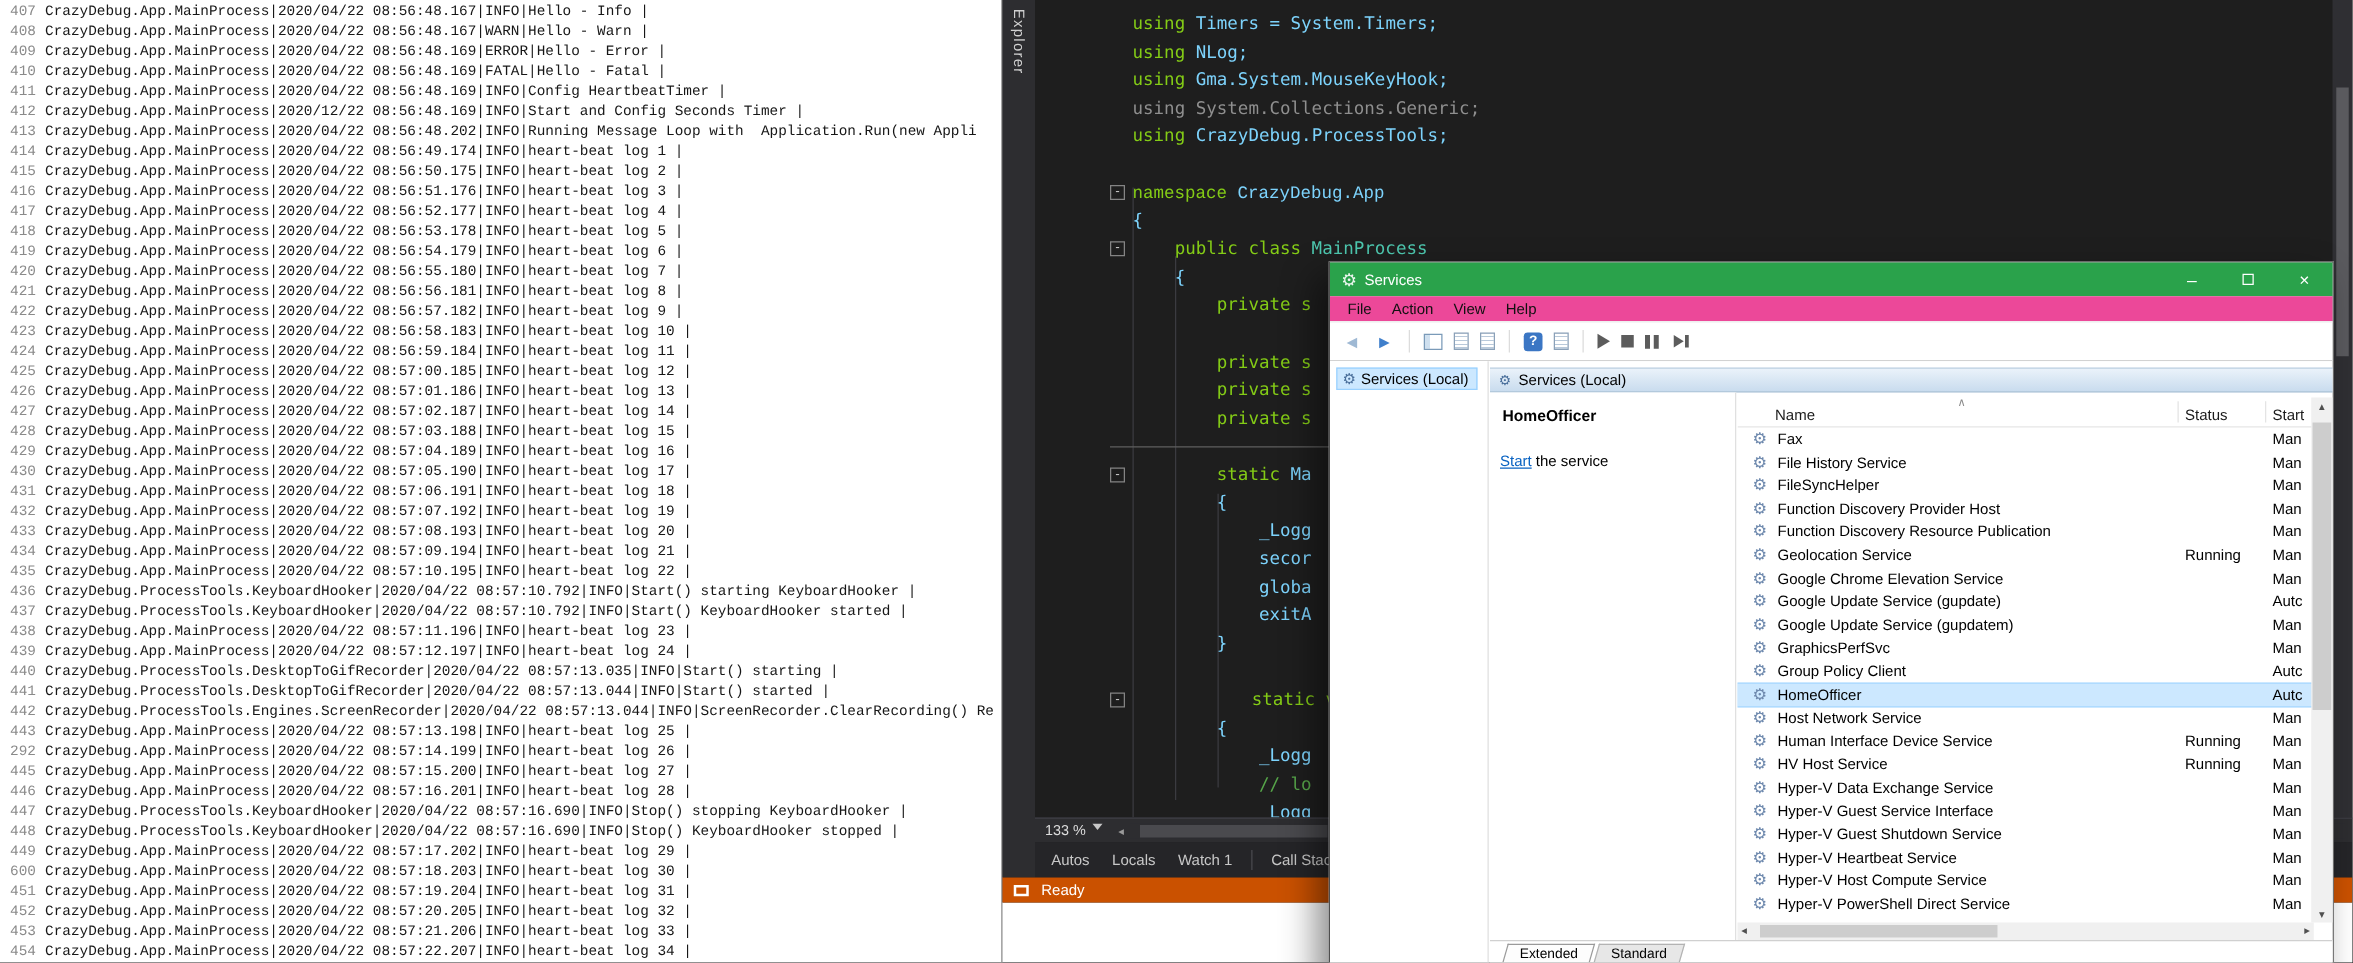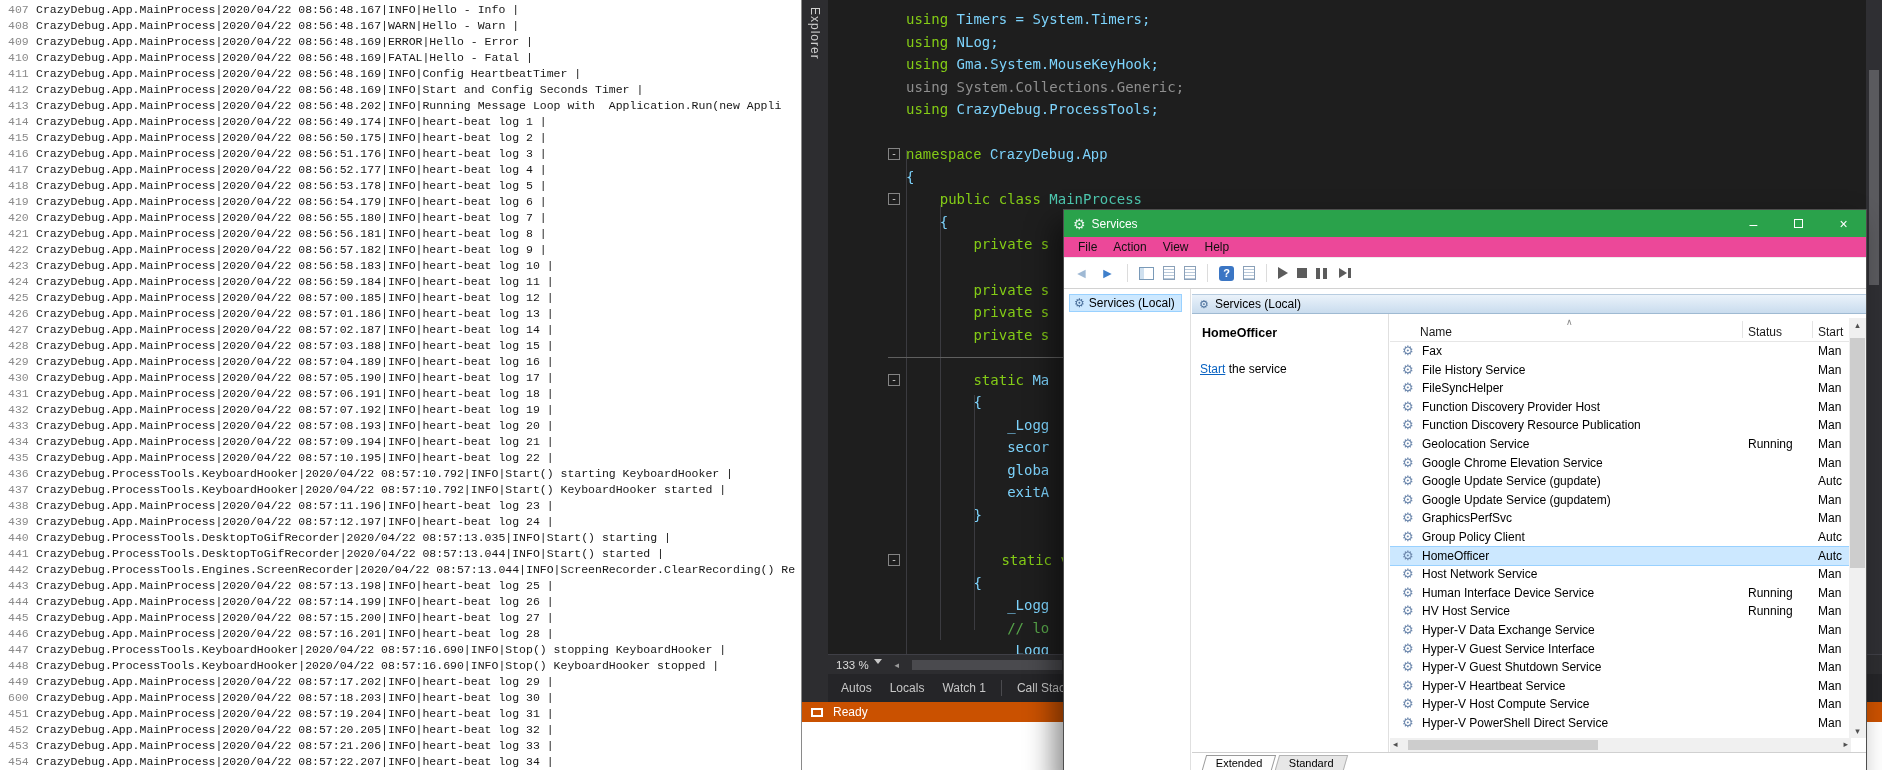--- a/index.html
+++ b/index.html
@@ -127,21 +127,21 @@
 
 <div id="screen">
 
   <section id="log-pane">
     <div id="log-lines">
         <div class="log-row"><span class="log-num">407</span><span class="log-text">CrazyDebug.App.MainProcess|2020/04/22 08:56:48.167|INFO|Hello - Info |</span></div>
         <div class="log-row"><span class="log-num">408</span><span class="log-text">CrazyDebug.App.MainProcess|2020/04/22 08:56:48.167|WARN|Hello - Warn |</span></div>
         <div class="log-row"><span class="log-num">409</span><span class="log-text">CrazyDebug.App.MainProcess|2020/04/22 08:56:48.169|ERROR|Hello - Error |</span></div>
         <div class="log-row"><span class="log-num">410</span><span class="log-text">CrazyDebug.App.MainProcess|2020/04/22 08:56:48.169|FATAL|Hello - Fatal |</span></div>
         <div class="log-row"><span class="log-num">411</span><span class="log-text">CrazyDebug.App.MainProcess|2020/04/22 08:56:48.169|INFO|Config HeartbeatTimer |</span></div>
-        <div class="log-row"><span class="log-num">412</span><span class="log-text">CrazyDebug.App.MainProcess|2020/04/22 08:56:48.169|INFO|Start and Config Seconds Timer |</span></div>
+        <div class="log-row"><span class="log-num">412</span><span class="log-text">CrazyDebug.App.MainProcess|2020/12/22 08:56:48.169|INFO|Start and Config Seconds Timer |</span></div>
         <div class="log-row"><span class="log-num">413</span><span class="log-text">CrazyDebug.App.MainProcess|2020/04/22 08:56:48.202|INFO|Running Message Loop with  Application.Run(new Appli</span></div>
         <div class="log-row"><span class="log-num">414</span><span class="log-text">CrazyDebug.App.MainProcess|2020/04/22 08:56:49.174|INFO|heart-beat log 1 |</span></div>
         <div class="log-row"><span class="log-num">415</span><span class="log-text">CrazyDebug.App.MainProcess|2020/04/22 08:56:50.175|INFO|heart-beat log 2 |</span></div>
         <div class="log-row"><span class="log-num">416</span><span class="log-text">CrazyDebug.App.MainProcess|2020/04/22 08:56:51.176|INFO|heart-beat log 3 |</span></div>
         <div class="log-row"><span class="log-num">417</span><span class="log-text">CrazyDebug.App.MainProcess|2020/04/22 08:56:52.177|INFO|heart-beat log 4 |</span></div>
         <div class="log-row"><span class="log-num">418</span><span class="log-text">CrazyDebug.App.MainProcess|2020/04/22 08:56:53.178|INFO|heart-beat log 5 |</span></div>
         <div class="log-row"><span class="log-num">419</span><span class="log-text">CrazyDebug.App.MainProcess|2020/04/22 08:56:54.179|INFO|heart-beat log 6 |</span></div>
         <div class="log-row"><span class="log-num">420</span><span class="log-text">CrazyDebug.App.MainProcess|2020/04/22 08:56:55.180|INFO|heart-beat log 7 |</span></div>
         <div class="log-row"><span class="log-num">421</span><span class="log-text">CrazyDebug.App.MainProcess|2020/04/22 08:56:56.181|INFO|heart-beat log 8 |</span></div>
         <div class="log-row"><span class="log-num">422</span><span class="log-text">CrazyDebug.App.MainProcess|2020/04/22 08:56:57.182|INFO|heart-beat log 9 |</span></div>
@@ -159,21 +159,21 @@
         <div class="log-row"><span class="log-num">434</span><span class="log-text">CrazyDebug.App.MainProcess|2020/04/22 08:57:09.194|INFO|heart-beat log 21 |</span></div>
         <div class="log-row"><span class="log-num">435</span><span class="log-text">CrazyDebug.App.MainProcess|2020/04/22 08:57:10.195|INFO|heart-beat log 22 |</span></div>
         <div class="log-row"><span class="log-num">436</span><span class="log-text">CrazyDebug.ProcessTools.KeyboardHooker|2020/04/22 08:57:10.792|INFO|Start() starting KeyboardHooker |</span></div>
         <div class="log-row"><span class="log-num">437</span><span class="log-text">CrazyDebug.ProcessTools.KeyboardHooker|2020/04/22 08:57:10.792|INFO|Start() KeyboardHooker started |</span></div>
         <div class="log-row"><span class="log-num">438</span><span class="log-text">CrazyDebug.App.MainProcess|2020/04/22 08:57:11.196|INFO|heart-beat log 23 |</span></div>
         <div class="log-row"><span class="log-num">439</span><span class="log-text">CrazyDebug.App.MainProcess|2020/04/22 08:57:12.197|INFO|heart-beat log 24 |</span></div>
         <div class="log-row"><span class="log-num">440</span><span class="log-text">CrazyDebug.ProcessTools.DesktopToGifRecorder|2020/04/22 08:57:13.035|INFO|Start() starting |</span></div>
         <div class="log-row"><span class="log-num">441</span><span class="log-text">CrazyDebug.ProcessTools.DesktopToGifRecorder|2020/04/22 08:57:13.044|INFO|Start() started |</span></div>
         <div class="log-row"><span class="log-num">442</span><span class="log-text">CrazyDebug.ProcessTools.Engines.ScreenRecorder|2020/04/22 08:57:13.044|INFO|ScreenRecorder.ClearRecording() Re</span></div>
         <div class="log-row"><span class="log-num">443</span><span class="log-text">CrazyDebug.App.MainProcess|2020/04/22 08:57:13.198|INFO|heart-beat log 25 |</span></div>
-        <div class="log-row"><span class="log-num">444</span><span class="log-text">CrazyDebug.App.MainProcess|2020/04/22 08:57:14.199|INFO|heart-beat log 26 |</span></div>
+        <div class="log-row"><span class="log-num">292</span><span class="log-text">CrazyDebug.App.MainProcess|2020/04/22 08:57:14.199|INFO|heart-beat log 26 |</span></div>
         <div class="log-row"><span class="log-num">445</span><span class="log-text">CrazyDebug.App.MainProcess|2020/04/22 08:57:15.200|INFO|heart-beat log 27 |</span></div>
         <div class="log-row"><span class="log-num">446</span><span class="log-text">CrazyDebug.App.MainProcess|2020/04/22 08:57:16.201|INFO|heart-beat log 28 |</span></div>
         <div class="log-row"><span class="log-num">447</span><span class="log-text">CrazyDebug.ProcessTools.KeyboardHooker|2020/04/22 08:57:16.690|INFO|Stop() stopping KeyboardHooker |</span></div>
         <div class="log-row"><span class="log-num">448</span><span class="log-text">CrazyDebug.ProcessTools.KeyboardHooker|2020/04/22 08:57:16.690|INFO|Stop() KeyboardHooker stopped |</span></div>
         <div class="log-row"><span class="log-num">449</span><span class="log-text">CrazyDebug.App.MainProcess|2020/04/22 08:57:17.202|INFO|heart-beat log 29 |</span></div>
         <div class="log-row"><span class="log-num">600</span><span class="log-text">CrazyDebug.App.MainProcess|2020/04/22 08:57:18.203|INFO|heart-beat log 30 |</span></div>
         <div class="log-row"><span class="log-num">451</span><span class="log-text">CrazyDebug.App.MainProcess|2020/04/22 08:57:19.204|INFO|heart-beat log 31 |</span></div>
         <div class="log-row"><span class="log-num">452</span><span class="log-text">CrazyDebug.App.MainProcess|2020/04/22 08:57:20.205|INFO|heart-beat log 32 |</span></div>
         <div class="log-row"><span class="log-num">453</span><span class="log-text">CrazyDebug.App.MainProcess|2020/04/22 08:57:21.206|INFO|heart-beat log 33 |</span></div>
         <div class="log-row"><span class="log-num">454</span><span class="log-text">CrazyDebug.App.MainProcess|2020/04/22 08:57:22.207|INFO|heart-beat log 34 |</span></div>

